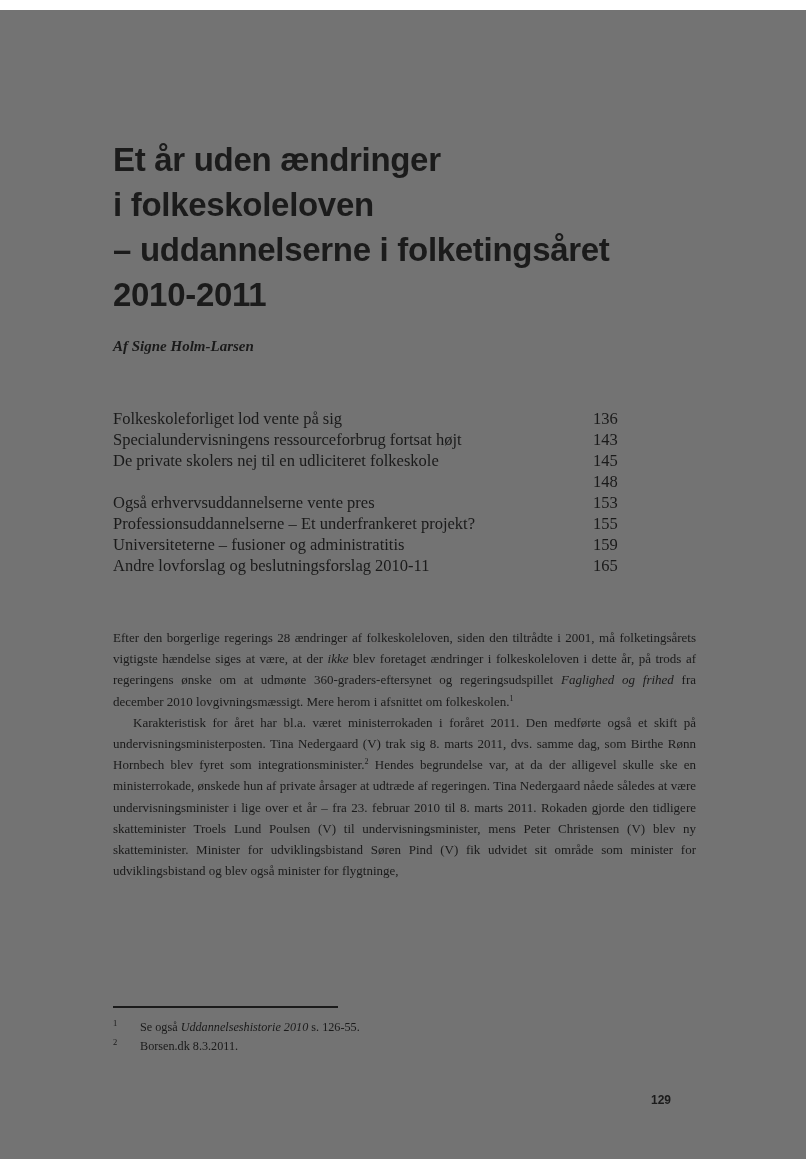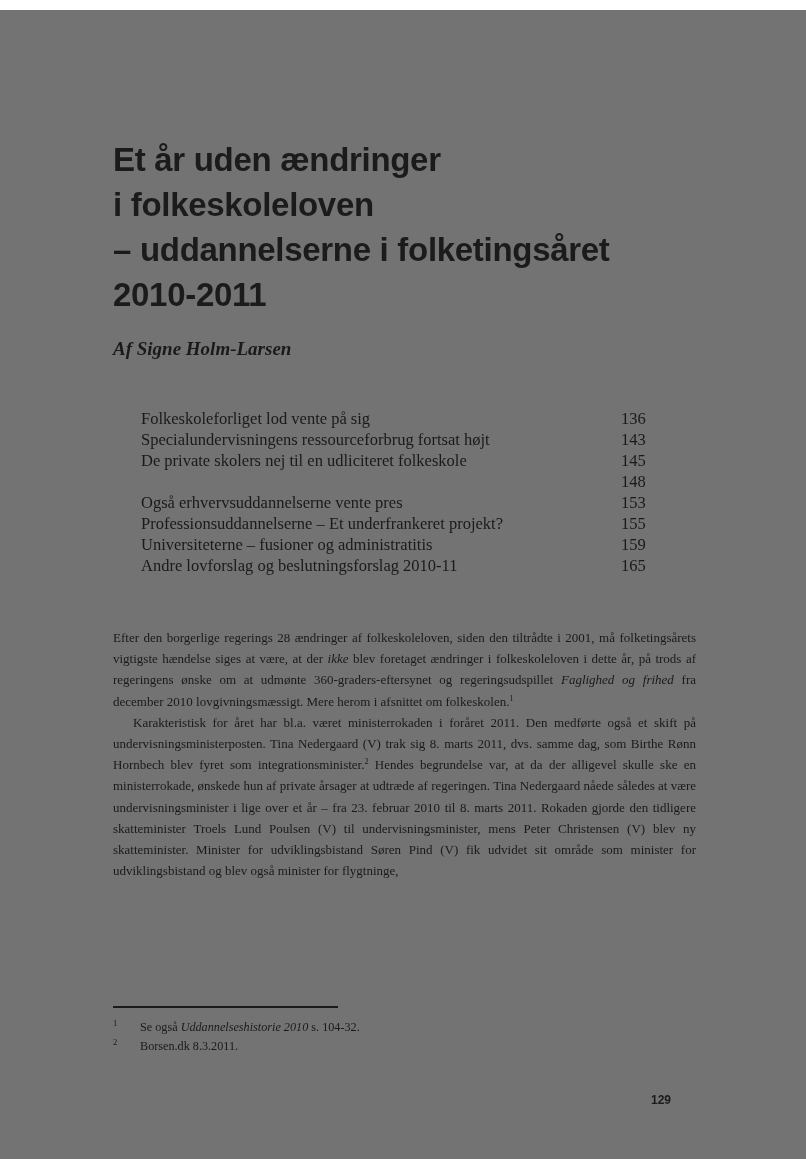--- a/index.html
+++ b/index.html
@@ -45,31 +45,30 @@
   }
 
   
   .author {
     position: absolute;
     left: 113px;
     top: 328px;
     font-family: "Liberation Serif", "DejaVu Serif", serif;
     font-style: italic;
     font-weight: bold;
-    font-size: 19px;
+    font-size: 15px;
     color: #1a1a1a;
   }
 
   
   .toc {
     position: absolute;
     left: 113px;
     top: 398px;
     width: 540px;
-    margin-left: 28px;
   }
   .toc-row {
     position: relative;
     height: 21px;
     line-height: 21px;
     font-size: 16.5px;
   }
   .toc-title {
     display: inline-block;
   }
@@ -200,21 +199,21 @@
 
   <div class="body-text">
     <p><span>Efter den borgerlige regerings 28 ændringer af folkeskoleloven, siden den tiltrådte i 2001, må folketingsårets vigtigste hændelse siges at være, at der </span><i>ikke</i><span> blev foretaget ændringer i folkeskoleloven i dette år, på trods af regeringens ønske om at udmønte 360-graders-eftersynet og regeringsudspillet </span><i>Faglighed og frihed</i><span> fra december 2010 lovgivningsmæssigt. Mere herom i afsnittet om folkeskolen.</span><sup>1</sup></p>
     <p class="indent"><span>Karakteristisk for året har bl.a. været ministerrokaden i foråret 2011. Den medførte også et skift på undervisningsministerposten. Tina Nedergaard (V) trak sig 8. marts 2011, dvs. samme dag, som Birthe Rønn Hornbech blev fyret som integrationsminister.</span><sup>2</sup><span> Hendes begrundelse var, at da der alligevel skulle ske en ministerrokade, ønskede hun af private årsager at udtræde af regeringen. Tina Nedergaard nåede således at være undervisningsminister i lige over et år – fra 23. februar 2010 til 8. marts 2011. Rokaden gjorde den tidligere skatteminister Troels Lund Poulsen (V) til undervisningsminister, mens Peter Christensen (V) blev ny skatteminister. Minister for udviklingsbistand Søren Pind (V) fik udvidet sit område som minister for udviklingsbistand og blev også minister for flygtninge,</span></p>
   </div>
 
   <div class="footnotes">
     <div class="fn-rule"></div>
     <div class="fn-row">
       <span class="fn-marker">1</span>
-      <span class="fn-text"><span>Se også </span><i>Uddannelseshistorie 2010</i><span> s. 104-32.</span></span>
+      <span class="fn-text"><span>Se også </span><i>Uddannelseshistorie 2010</i><span> s. 126-55.</span></span>
     </div>
     <div class="fn-row">
       <span class="fn-marker">2</span>
       <span class="fn-text"><span>Borsen.dk 8.3.2011.</span><i></i><span></span></span>
     </div>
   </div>
 
   <div class="page-number">129</div>
 
 </div>

